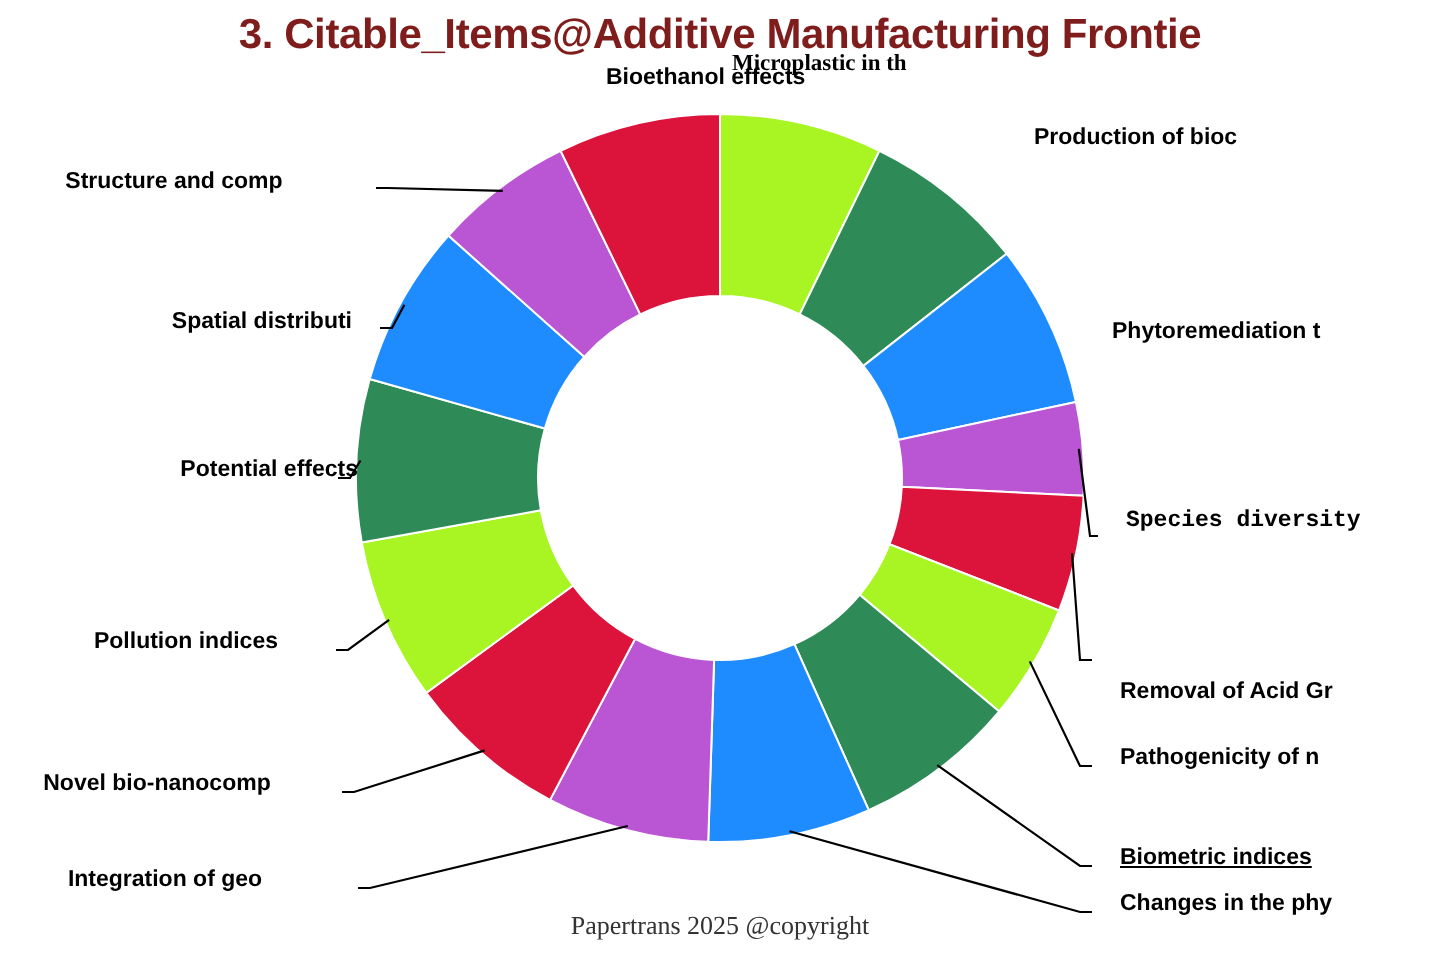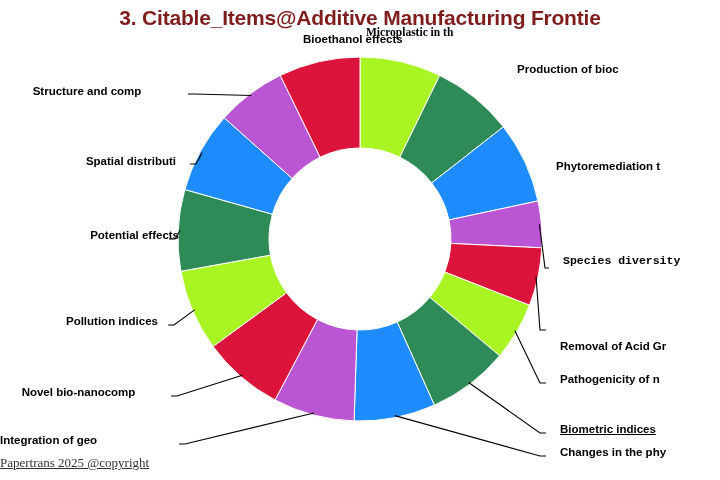--- a/index.html
+++ b/index.html
@@ -31,25 +31,24 @@
     font-weight: bold;
     color: #7f1d1d;
     letter-spacing: -0.2px;
     white-space: nowrap;
   }
   #footer-note {
     position: absolute;
     left: 0;
     top: 455px;
     width: 720px;
-    text-align: left;
+    text-align: center;
     font-family: "Liberation Serif", serif;
     font-size: 13px;
     color: #333333;
-    text-decoration: underline;
   }
   svg.donut-svg {
     position: absolute;
     left: 0;
     top: 0;
     width: 720px;
     height: 480px;
   }
   .wedge {
     stroke: #ffffff;
@@ -111,23 +110,23 @@
 
   <div id="label-layer">
       <div class="slice-label" style="top: 26px; left: 366px; font-family: Liberation Serif, serif;">Microplastic in th</div>
       <div class="slice-label" style="top: 63px; left: 491px; margin-left: 26px;">Production of bioc</div>
       <div class="slice-label" style="top: 160px; left: 556px;">Phytoremediation t</div>
       <div class="slice-label" style="top: 254px; left: 563px; font-family: Liberation Mono, monospace;">Species diversity</div>
       <div class="slice-label" style="top: 320px; left: 560px; margin-top: 20px;">Removal of Acid Gr</div>
       <div class="slice-label" style="top: 373px; left: 560px;">Pathogenicity of n</div>
       <div class="slice-label" style="top: 423px; left: 560px; text-decoration: underline;">Biometric indices</div>
       <div class="slice-label" style="top: 446px; left: 560px; text-align: right;">Changes in the phy</div>
-      <div class="slice-label" style="top: 434px; left: 0px; width: 165px; text-align: left;">Integration of geo</div>
+      <div class="slice-label" style="top: 434px; left: 0px; width: 165px; text-align: center;">Integration of geo</div>
       <div class="slice-label" style="top: 386px; left: 0px; width: 157px; text-align: center;">Novel bio-nanocomp</div>
-      <div class="slice-label" style="top: 315px; left: 4px; width: 154px; text-align: right;">Pollution indices</div>
+      <div class="slice-label" style="top: 315px; left: 16px; width: 154px; text-align: center;">Pollution indices</div>
       <div class="slice-label" style="top: 229px; left: 0px; width: 155px; text-align: right; margin-left: 24px;">Potential effects</div>
       <div class="slice-label" style="top: 155px; left: 0px; width: 176px; text-align: right;">Spatial distributi</div>
       <div class="slice-label" style="top: 85px; left: 0px; width: 174px; text-align: center;">Structure and comp</div>
       <div class="slice-label" style="top: 33px; left: 303px;">Bioethanol effects</div>
     </div>
 
   <div id="footer-note">Papertrans 2025 @copyright</div>
 </div>
 
 </body></html>

